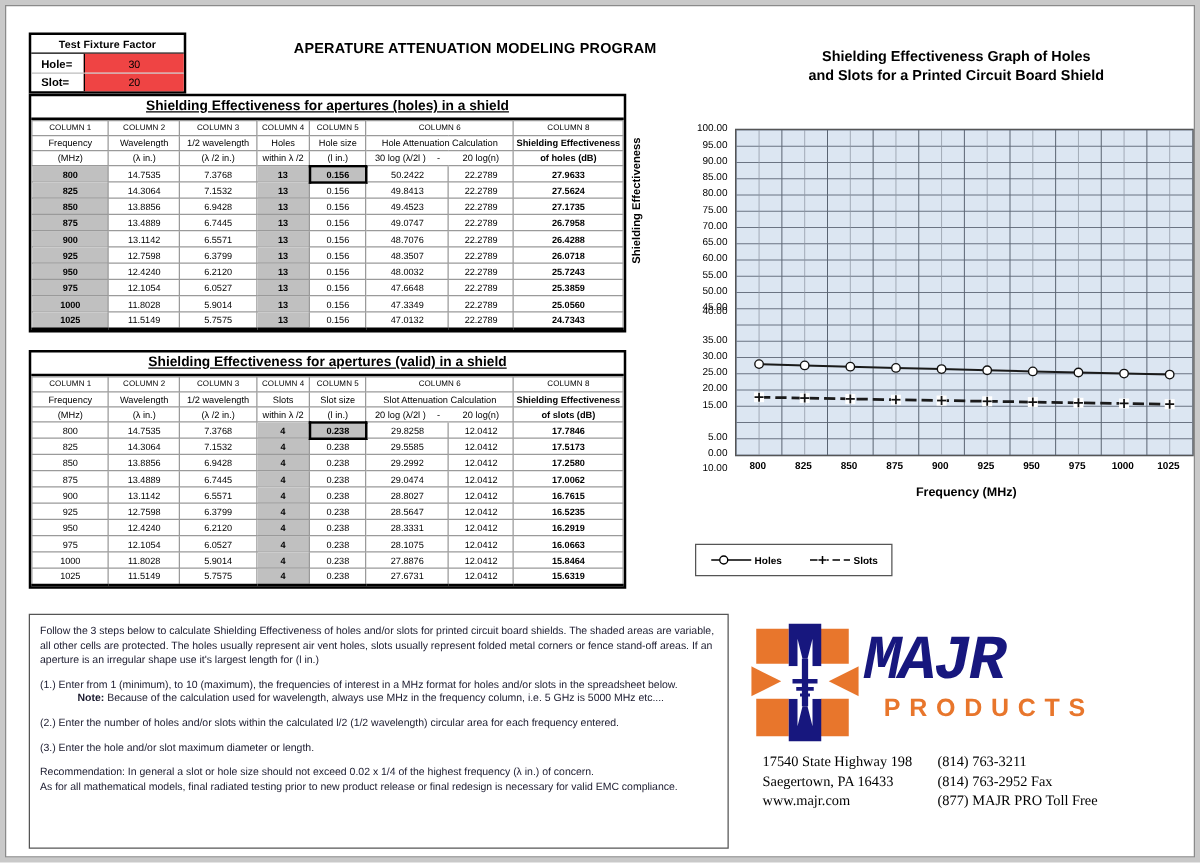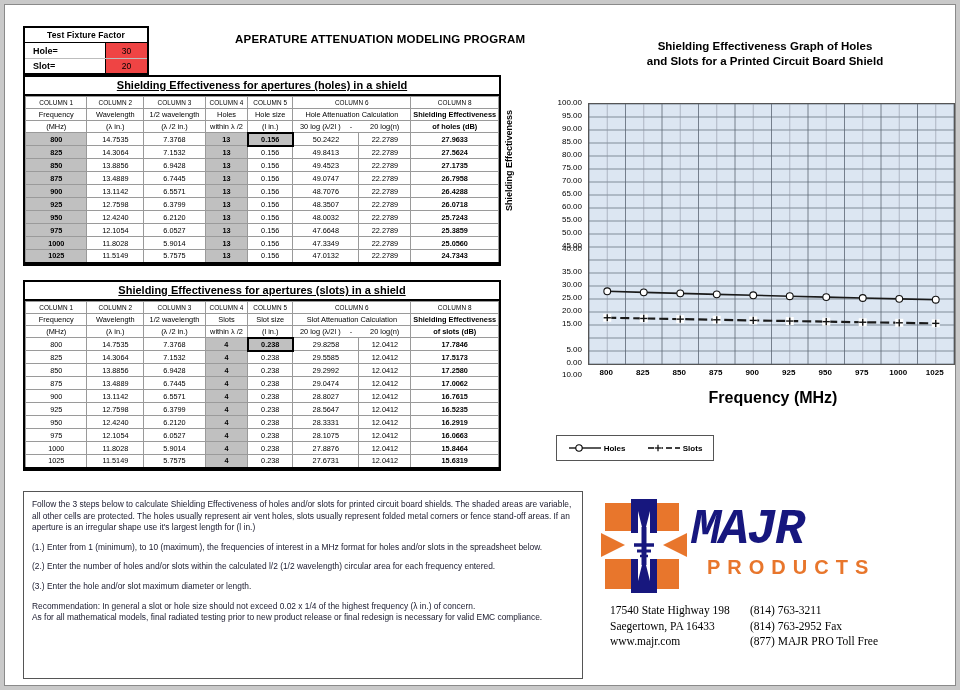--- a/index.html
+++ b/index.html
@@ -22,21 +22,21 @@
     position:absolute; left:18px; top:21px; width:126px;
     border:2px solid #000; background:#fff;
   }
   #tff .tff-title {
     text-align:center; font-size:8.5px; font-weight:bold;
     border-bottom:1px solid #000; padding:2px 0 2px 0; letter-spacing:.1px;
   }
   #tff .tff-row { display:flex; align-items:stretch; height:15px; }
   #tff .tff-row + .tff-row { border-top:1px solid #bdbdbd; }
   #tff .tff-lbl {
-    width:80px; font-size:9px; font-weight:bold; padding-left:8px;
+    width:42px; font-size:9px; font-weight:bold; padding-left:8px;
     display:flex; align-items:center; justify-content:flex-start; padding-right:6px;
   }
   #tff .tff-val {
     flex:1; background:#ef4444; border-left:1px solid #000;
     font-size:8.5px; display:flex; align-items:center; justify-content:center;
   }
 
   
   #prog-title {
     position:absolute; left:230px; top:28px; width:340px;
@@ -80,21 +80,21 @@
   .ytick {
     position:absolute; right:0; width:46px; text-align:right;
     font-size:8px; line-height:8px;
   }
   .xtick {
     position:absolute; width:44px; text-align:center;
     font-size:8px; font-weight:bold;
   }
   #xaxis-title {
     position:absolute; left:78px; top:296px; width:370px;
-    text-align:center; font-size:16px; font-weight:bold;
+    text-align:center; font-size:10px; font-weight:bold;
   }
   #plot {
     position:absolute; left:78px; top:10px; width:367px; height:262px;
     background:#dce6f2; border:1px solid #555;
   }
   
   #legend {
     position:absolute; left:551px; top:430px; width:158px; height:26px;
     border:1px solid #555; background:#fff;
     display:flex; align-items:center; justify-content:space-around;
@@ -306,21 +306,21 @@
             <td>0.156</td>
             <td>47.0132</td>
             <td>22.2789</td>
             <td class="b">24.7343</td>
           </tr>
         </tbody>
     </table>
   </div>
 
   <div class="sheet" id="sheet-slots" style="left:18px; top:275px; width:478px;">
-    <div class="cap">Shielding Effectiveness for apertures (slots) in a shield</div>
+    <div class="cap">Shielding Effectiveness for apertures (valid) in a shield</div>
     <table class="grid">
       <colgroup>
         <col style="width:13.0%">
           <col style="width:12.0%">
           <col style="width:13.0%">
         <col style="width:9.0%">
           <col style="width:9.5%">
           <col style="width:14.0%">
         <col style="width:11.0%">
           <col style="width:18.5%">
@@ -604,20 +604,23 @@
         <line x1="11" y1="1.8" x2="11" y2="8.2" stroke="#000" stroke-width="1.2"></line>
         <line x1="7.8" y1="5" x2="14.2" y2="5" stroke="#000" stroke-width="1.2"></line>
       </svg>
       <span>Slots</span>
     </div>
   </div>
 
   <div id="instr">
     <p>Follow the 3 steps below to calculate Shielding Effectiveness of holes and/or slots for printed circuit board shields.  The shaded areas are variable, all other cells are protected.  The holes usually represent air vent holes, slots usually represent folded metal corners or fence stand-off areas.  If an aperture is an irregular shape use it's largest length for (l in.)</p>
     <p>(1.)  Enter from 1 (minimum),  to 10 (maximum), the frequencies of interest in a MHz format for holes and/or slots in the spreadsheet below.</p>
+    <p class="note" style="margin-top:-8px">
+      <b>Note:</b><span>  Because of the calculation used for wavelength, always use MHz in the frequency column, i.e. 5 GHz is 5000 MHz etc....</span>
+    </p>
     <p>(2.)  Enter the number of holes and/or slots within the calculated l/2 (1/2 wavelength) circular area for each frequency entered.</p>
     <p>(3.)  Enter the hole and/or slot maximum diameter or length.</p>
     <p style="margin-bottom:0">Recommendation:  In general a slot or hole size should not exceed 0.02 x 1/4 of the highest frequency (λ in.) of concern.</p>
     <p>As for all mathematical models, final radiated testing prior to new product release or final redesign is necessary for valid EMC compliance.</p>
   </div>
 
   <div id="brand">
     <svg width="86" height="98" viewBox="0 0 86 98">
       <rect x="4" y="6" width="74" height="86" fill="#e8762c"></rect>
       <rect x="0" y="34" width="86" height="28" fill="#ffffff"></rect>

